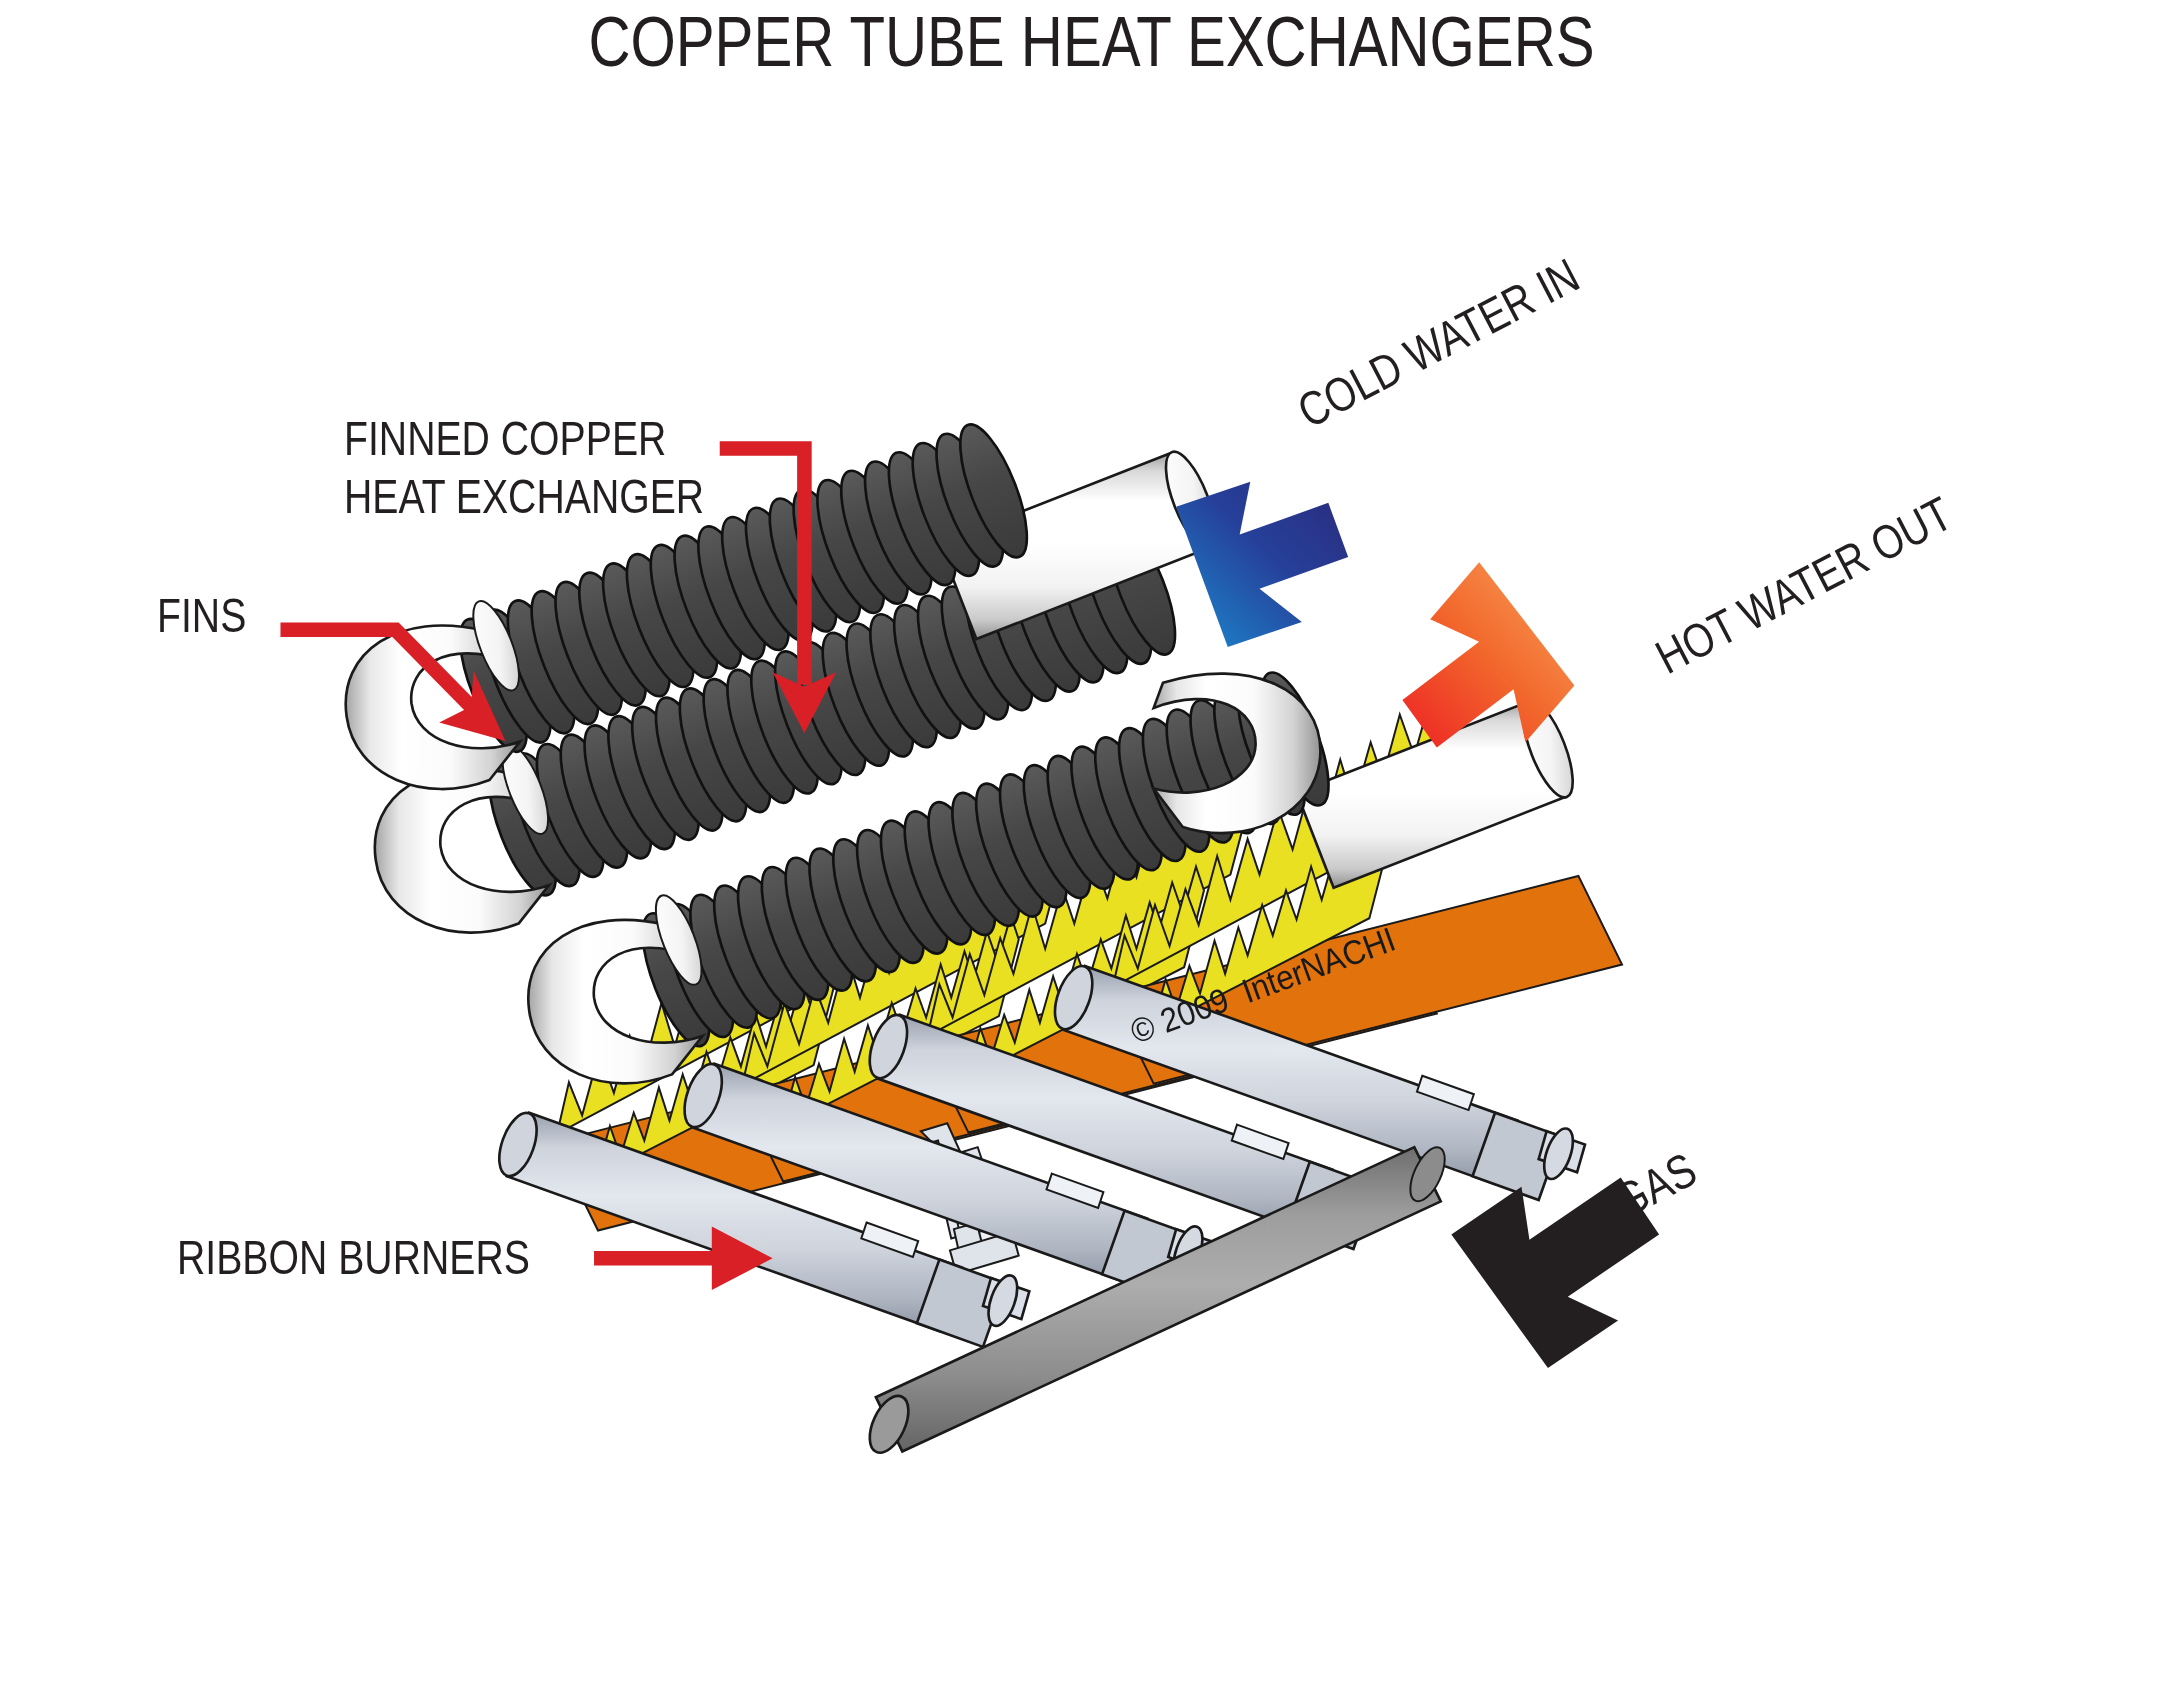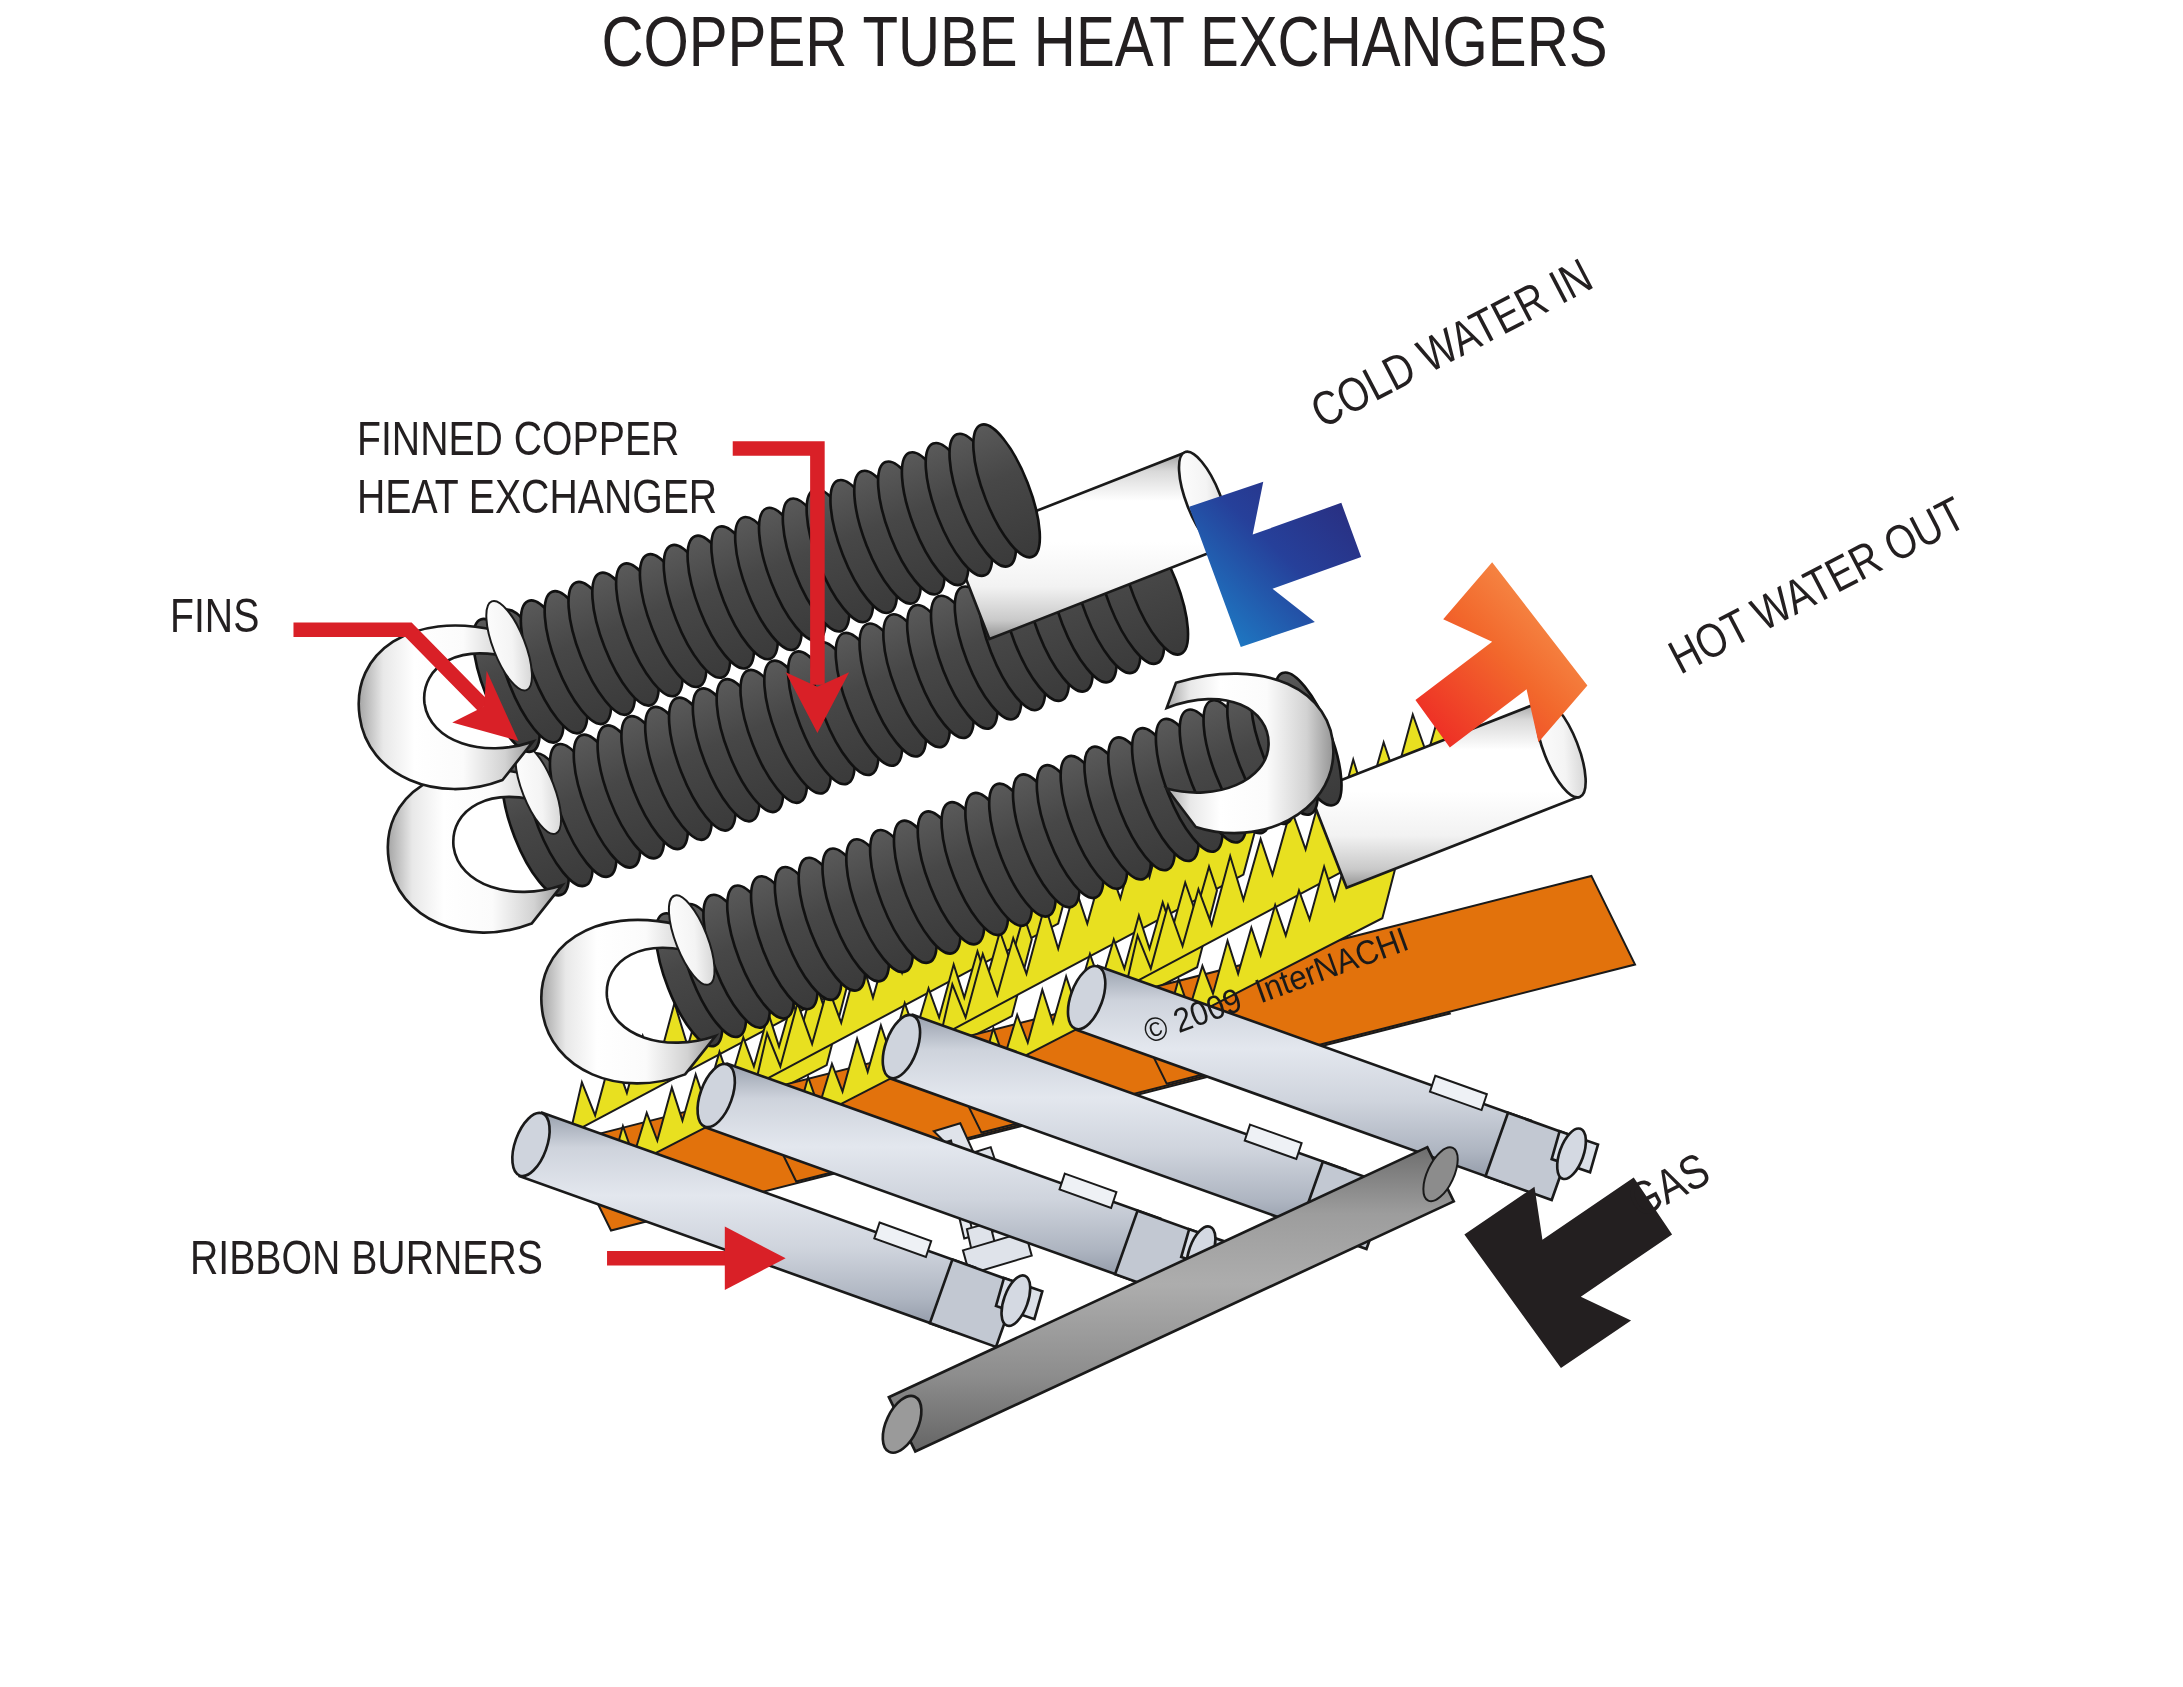--- a/index.html
+++ b/index.html
@@ -7,21 +7,20 @@
     padding: 0;
     background: #ffffff;
   }
   #stage {
     position: relative;
     width: 2000px;
     height: 1687px;
     background: #ffffff;
     overflow: hidden;
     font-family: "Liberation Sans", sans-serif;
-    margin-left: 13px;
   }
   #art {
     position: absolute;
     left: 0; top: 0;
     width: 2183px;
     height: 1687px;
   }
   .txt {
     position: absolute;
     color: #231f20;

